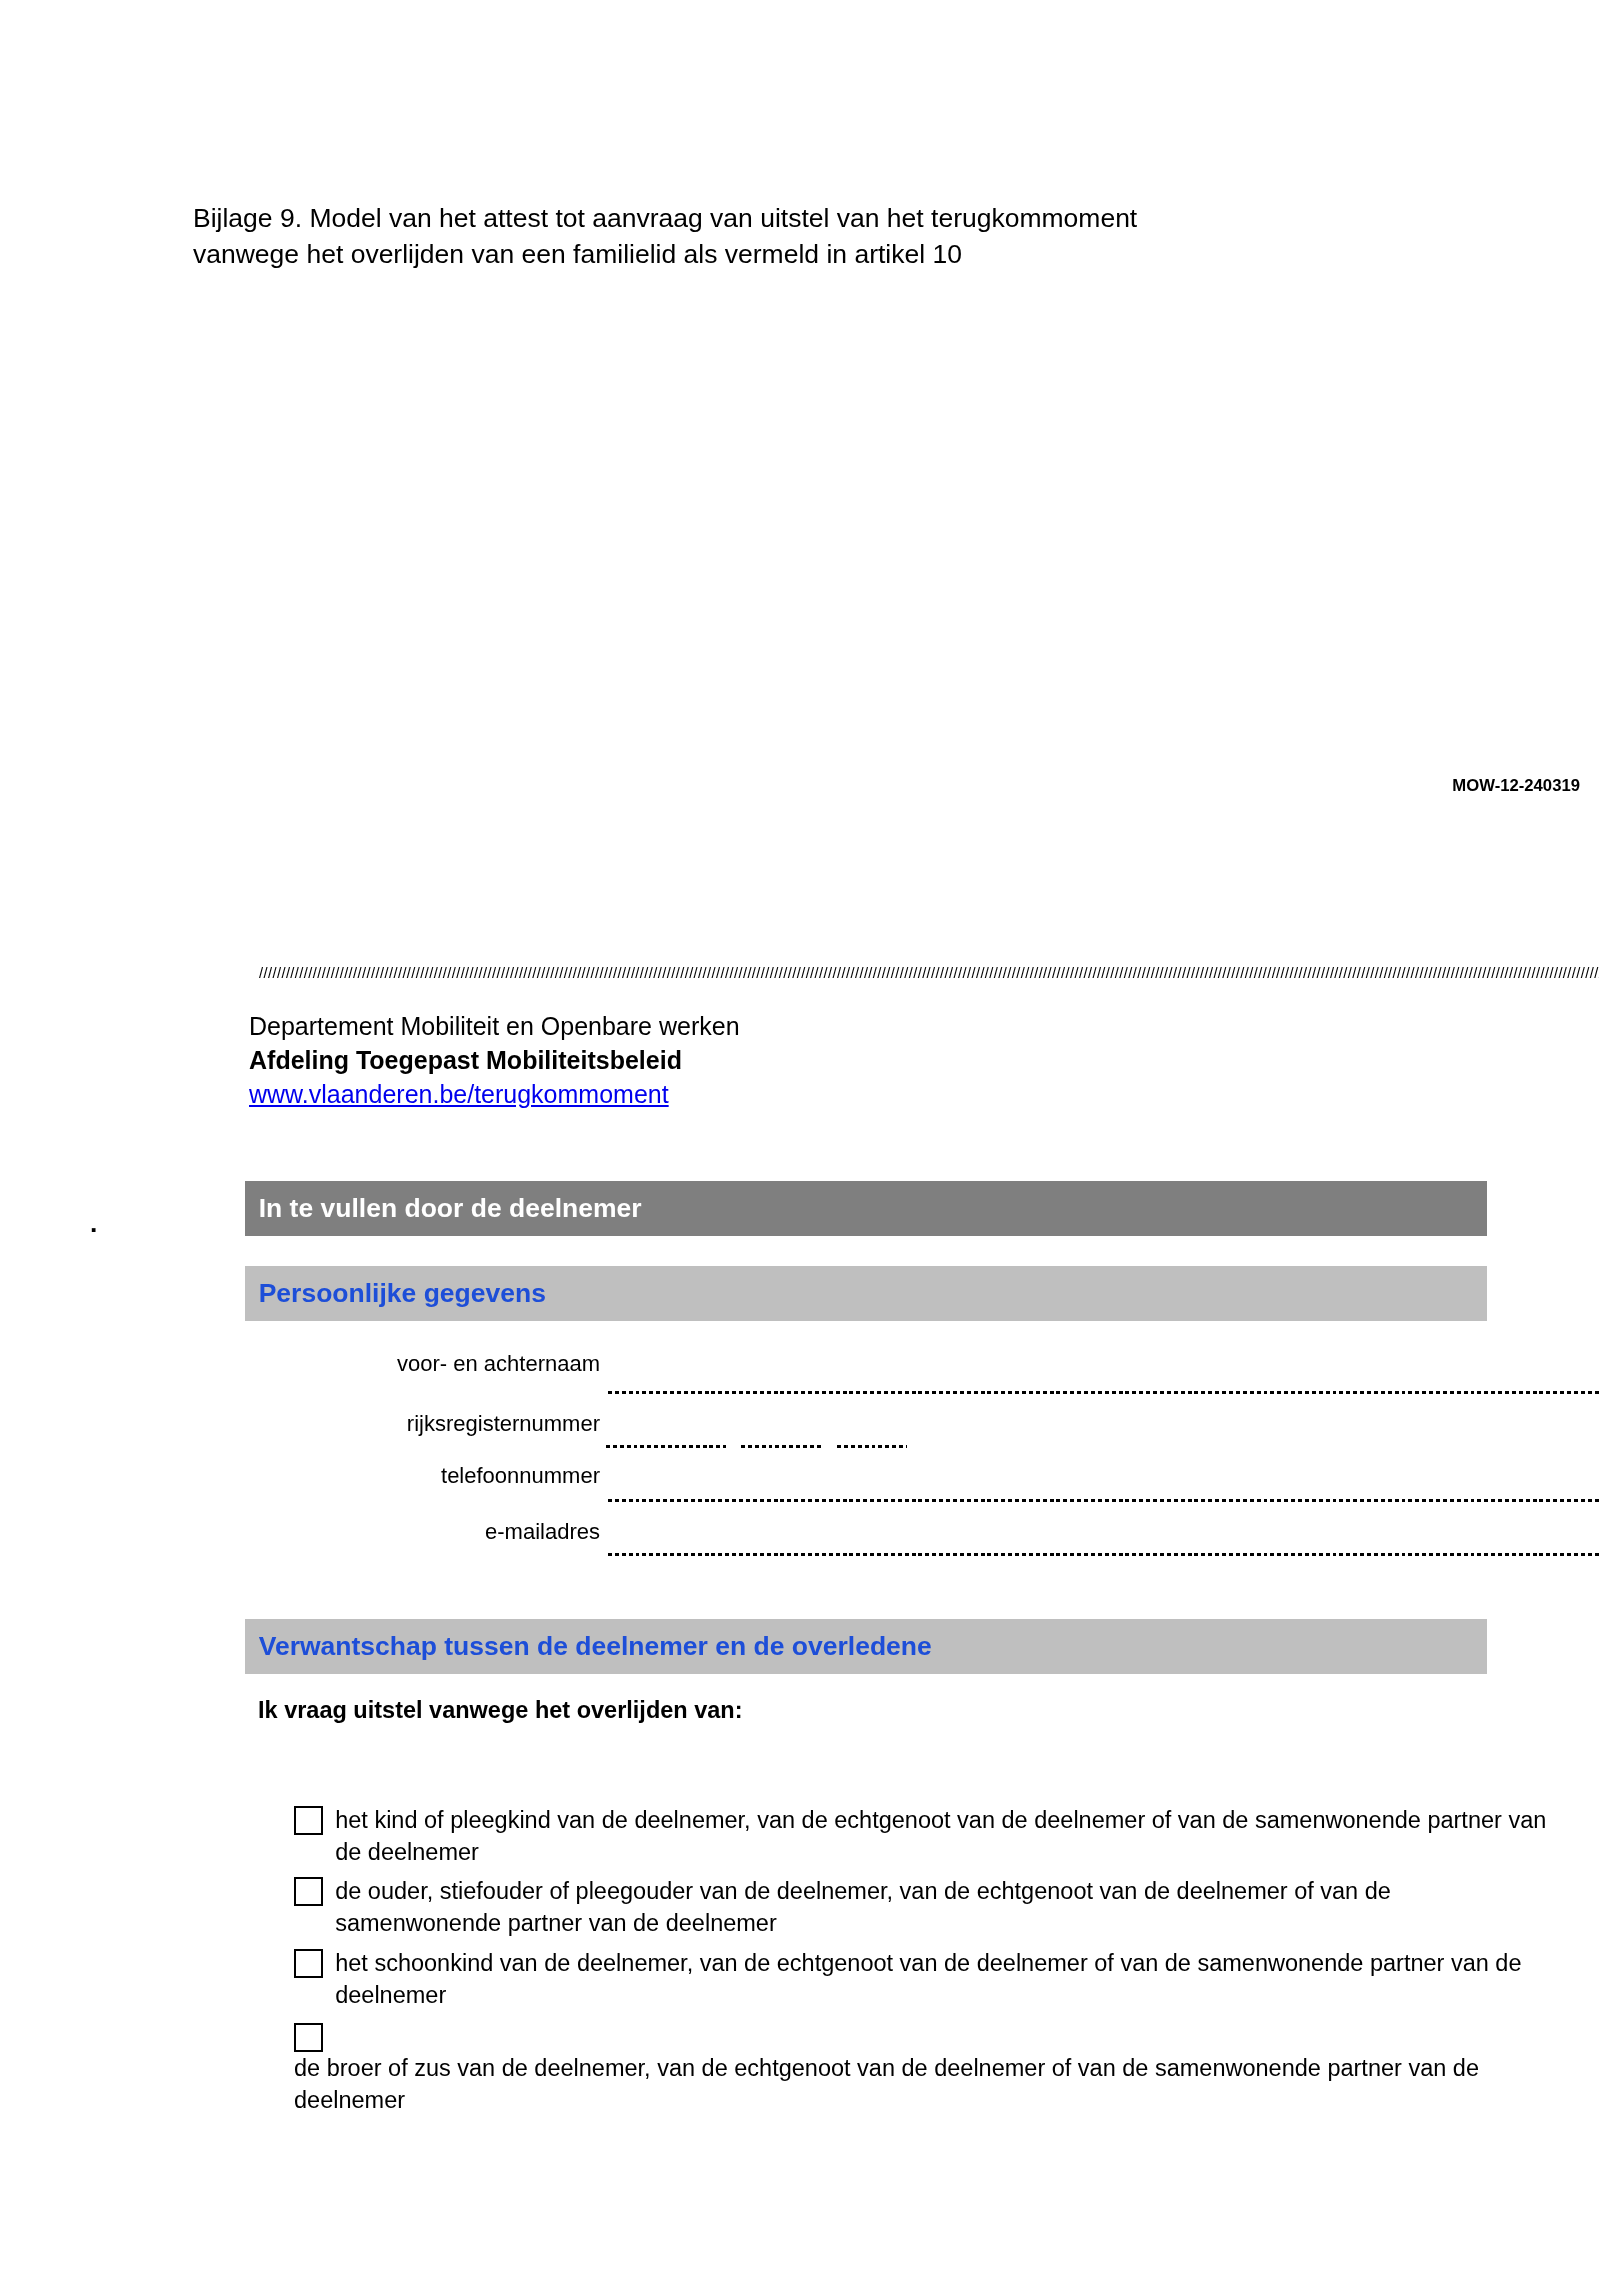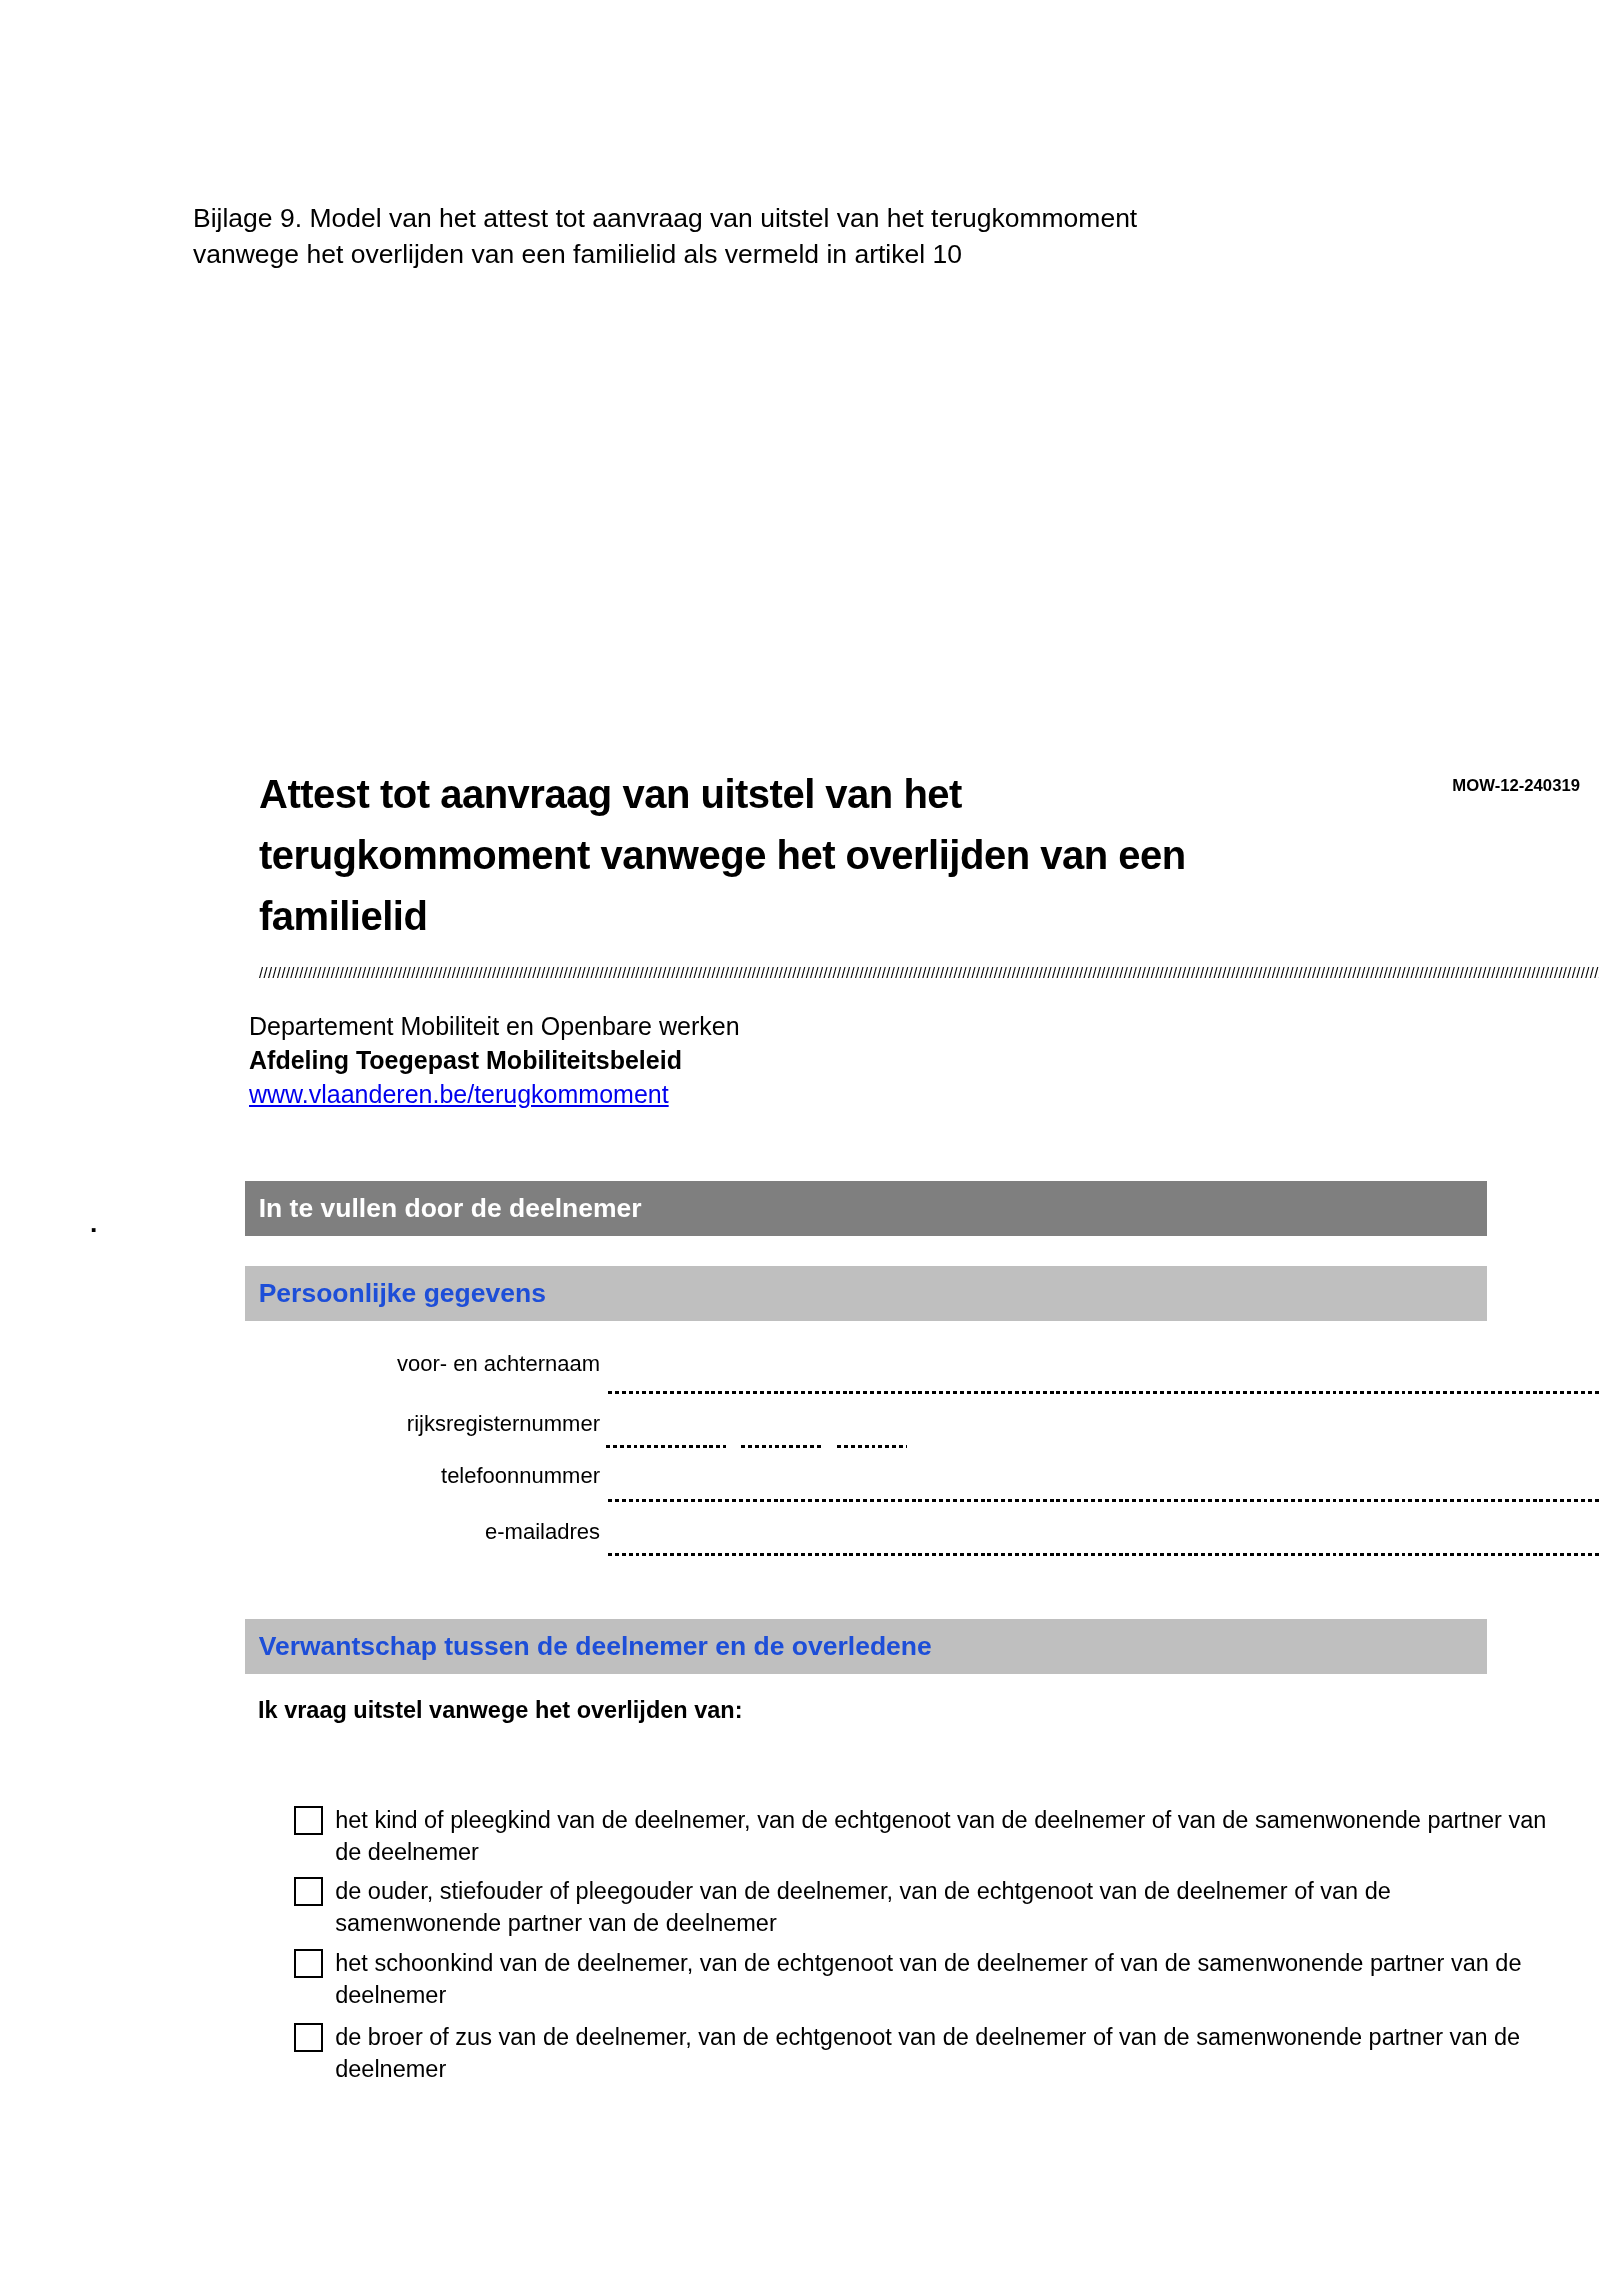--- a/index.html
+++ b/index.html
@@ -90,21 +90,21 @@
 
   .option {
     left: 294px; width: 1259px;
     display: flex; align-items: flex-start;
     font-size: 23.5px; line-height: 32px;
   }
   .opt-0 { top: 1746px; }
   .opt-1 { top: 1804px; }
   .opt-2 { top: 1875px; }
   .opt-3 { top: 1947px; }
-  .opt-4 { top: 2021px; }
+  .opt-4 { top: 2021px; flex-direction: column; }
 
   .checkbox {
     flex: 0 0 auto;
     width: 24.5px; height: 24.5px;
     border: 2.9px solid #000;
     margin: 2px 12.7px 0 0;
     background: #fff;
     cursor: pointer;
   }
   .option-text { flex: 1 1 auto; }
@@ -116,25 +116,20 @@
 
   <div class="abs bijlage">
     <div>Bijlage 9. Model van het attest tot aanvraag van uitstel van het terugkommoment</div>
     <div>vanwege het overlijden van een familielid als vermeld in artikel 10</div>
   </div>
 
   <div class="abs stray-dot">.</div>
 
   <div class="abs form-code">MOW-12-240319</div>
 
-  <div class="abs form-title">
-    <div>Attest tot aanvraag van uitstel van het</div>
-    <div>terugkommoment vanwege het overlijden van een</div>
-    <div>familielid</div>
-  </div>
 
   <div class="abs slash-divider">//////////////////////////////////////////////////////////////////////////////////////////////////////////////////////////////////////////////////////////////////////////////////////////////////////////////////////////////////////////////////////////////////////////////////////////////////////////////////////////////////////////////////////////////////</div>
 
   <div class="abs dept-line dept-1">Departement Mobiliteit en Openbare werken</div>
   <div class="abs dept-line dept-2">Afdeling Toegepast Mobiliteitsbeleid</div>
   <div class="abs dept-line dept-3"><a class="link">www.vlaanderen.be/terugkommoment</a></div>
 
   <div class="abs bar bar--dark bar-fill-in">In te vullen door de deelnemer</div>
   <div class="abs bar bar--light bar-personal">Persoonlijke gegevens</div>
 

